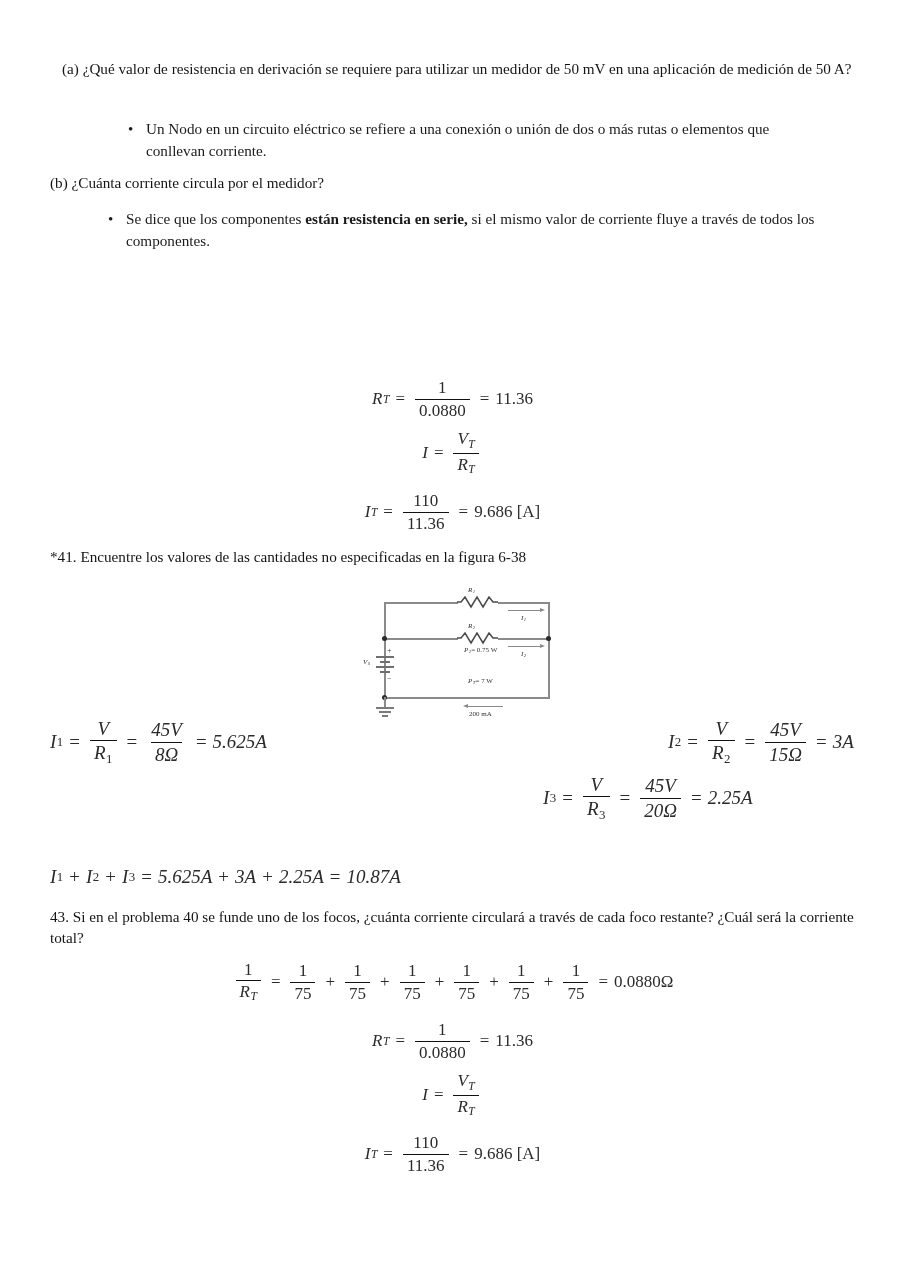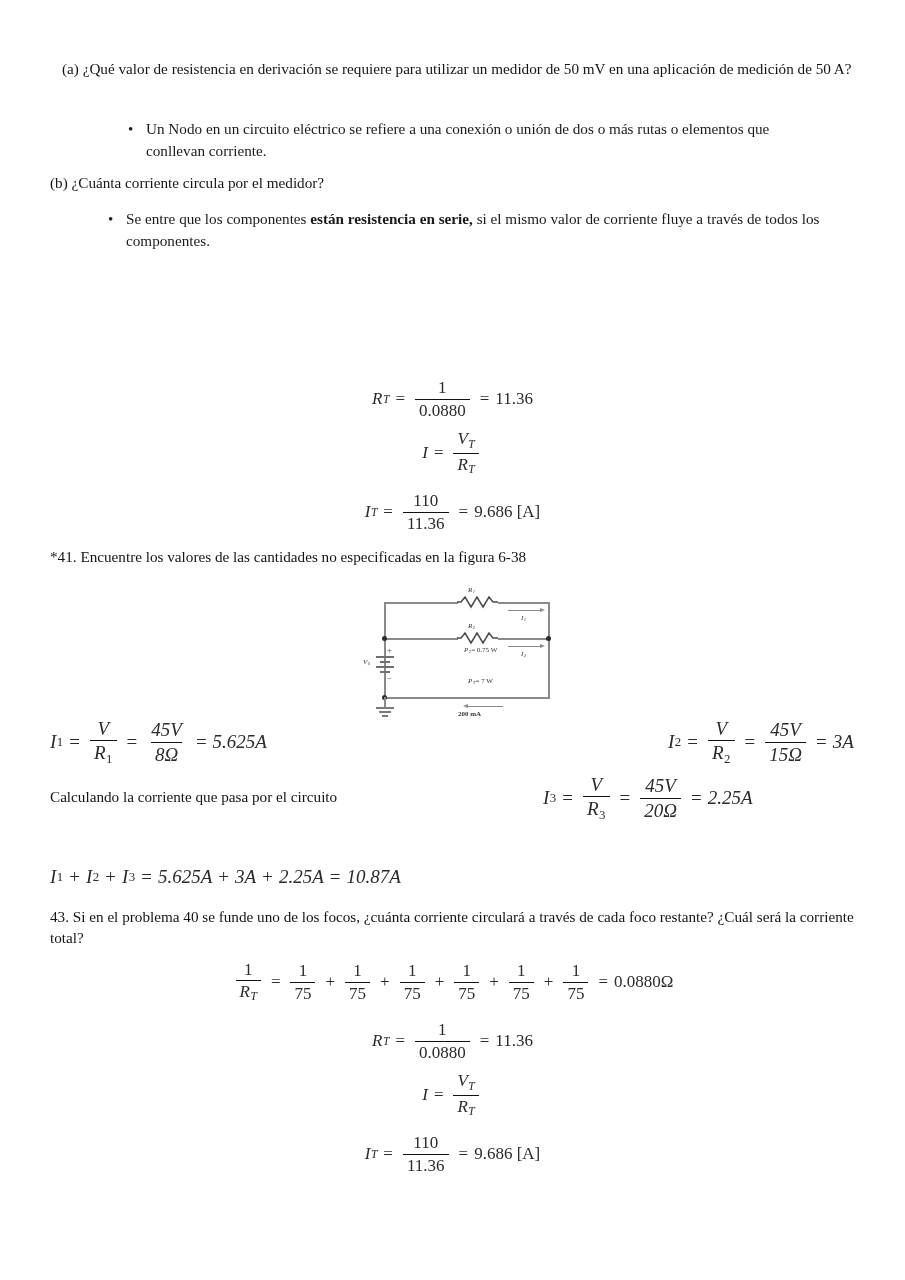--- a/index.html
+++ b/index.html
@@ -168,21 +168,21 @@
   <div class="bullet-block" style="left:128px; top:118px; width:700px;">
     <span class="bullet-dot">•</span>
     <span class="bullet-text">Un Nodo en un circuito eléctrico se refiere a una conexión o unión de dos o más rutas o elementos que conllevan corriente.</span>
   </div>
 
   <div class="para" style="left:50px; top:172px; width:812px;">(b) ¿Cuánta corriente circula por el medidor?</div>
 
   <div class="bullet-block" style="left:108px; top:208px; width:740px;">
     <span class="bullet-dot">•</span>
     <span class="bullet-text">
-      <span>Se entre que los componentes </span><b class="strong">están resistencia en serie,</b><span> si el mismo valor de corriente fluye a través de todos los componentes.</span>
+      <span>Se dice que los componentes </span><b class="strong">están resistencia en serie,</b><span> si el mismo valor de corriente fluye a través de todos los componentes.</span>
     </span>
   </div>
 
 
   <div class="eq center-col eq-scan" style="top:380px; height:38px; font-size:17px;">
     <span class="mi">R</span>
       <span class="sub">T</span>
     <span class="op">=</span>
     <span class="frac">
       <span class="num mn">1</span>
@@ -276,21 +276,21 @@
     <div class="fig-label" style="left:153px; top:72px;">
       <span class="it">I</span><span class="sub">2</span>
     </div>
 
     <div class="fig-label" style="left:100px; top:99px;">
       <span class="it">P</span><span class="sub">T</span><span>= 7 W</span>
     </div>
 
     <div class="arrow-line" style="left:99px; top:128px; width:36px;"></div>
     <div class="arrow-head-l" style="left:95px; top:126px;"></div>
-    <div class="fig-label" style="left:90px; top:132px;font-weight:bold;">200 mA</div>
+    <div class="fig-label" style="left:101px; top:132px;">200 mA</div>
   </div>
 
   <div class="eq eq-scan" style="left:50px; top:720px; height:44px; font-size:19px; justify-content:flex-start;">
     <span class="mi">I</span>
       <span class="sub-up">1</span>
     <span class="op">=</span>
     <span class="frac">
       <span class="num mi">V</span>
       <span class="den"><span class="mi">R</span><span class="sub-up">1</span></span>
     </span>
@@ -313,21 +313,20 @@
     </span>
     <span class="op">=</span>
     <span class="frac">
       <span class="num mi">45V</span>
       <span class="den mi">15Ω</span>
     </span>
     <span class="op">=</span>
     <span class="mi">3A</span>
   </div>
 
-  <div class="para" style="left:50px; top:786px; width:420px;">Calculando la corriente que pasa por el circuito</div>
 
   <div class="eq eq-scan" style="left:543px; top:776px; height:44px; font-size:19px; justify-content:flex-start;">
     <span class="mi">I</span>
       <span class="sub-up">3</span>
     <span class="op">=</span>
     <span class="frac">
       <span class="num mi">V</span>
       <span class="den"><span class="mi">R</span><span class="sub-up">3</span></span>
     </span>
     <span class="op">=</span>

